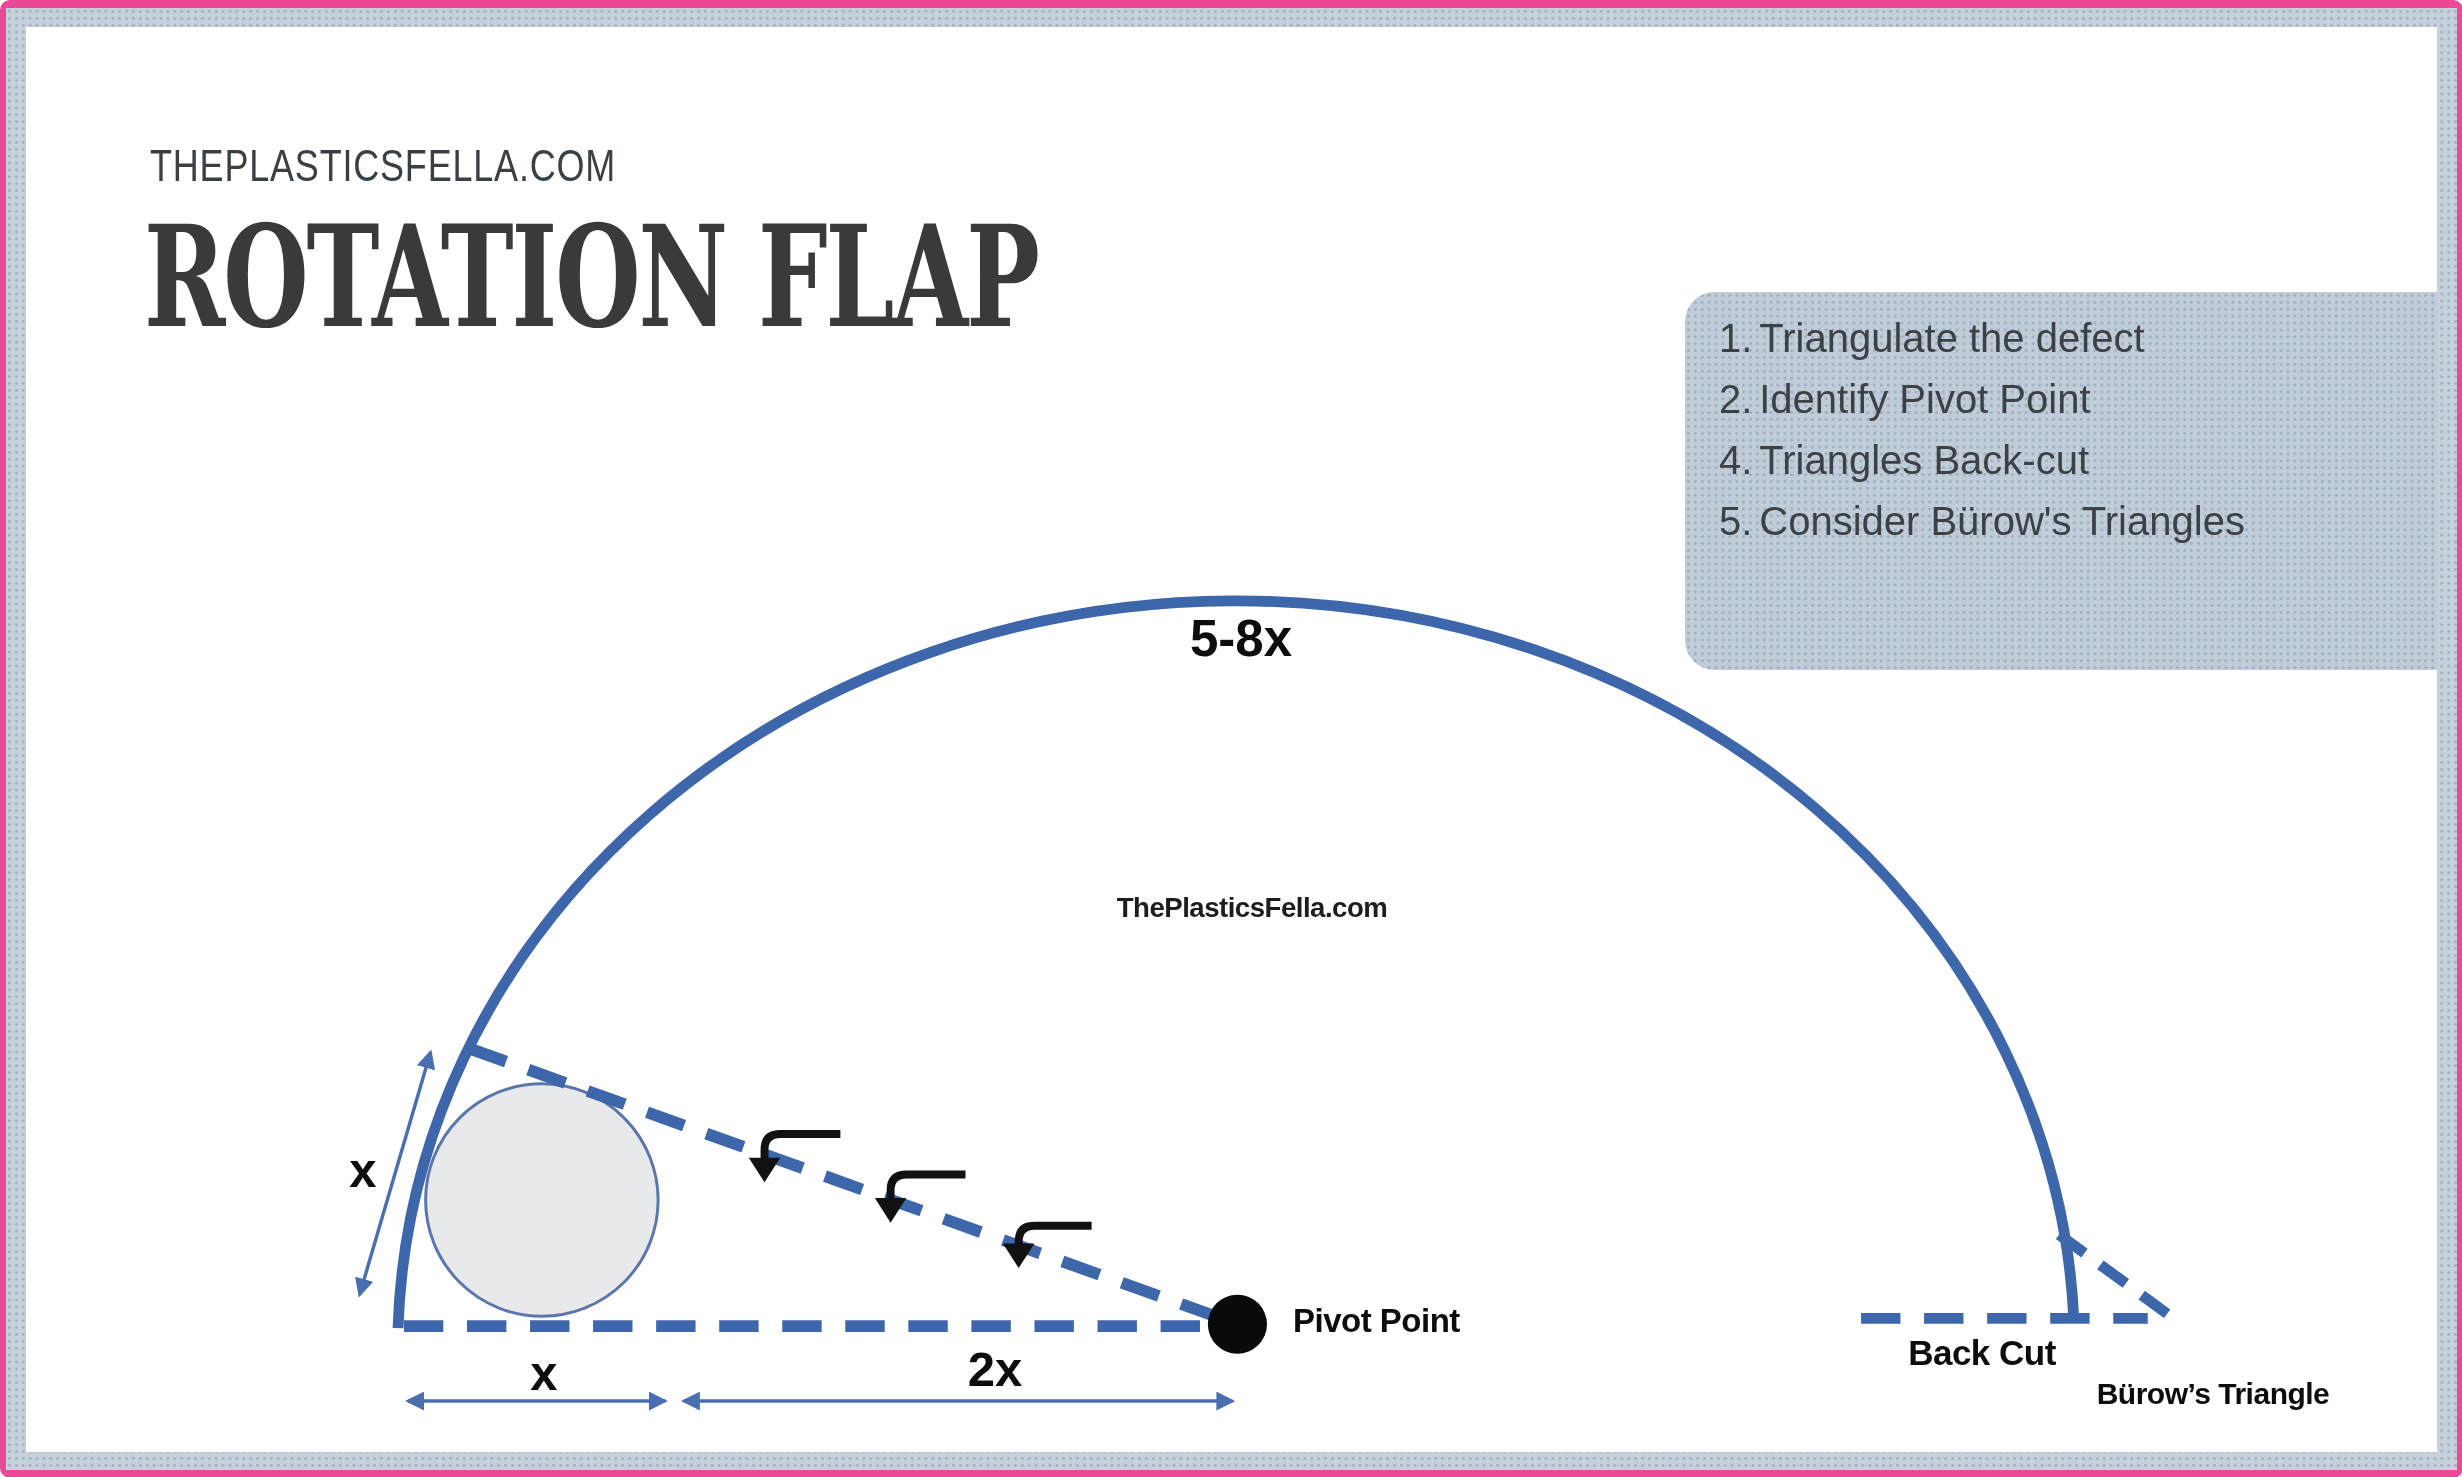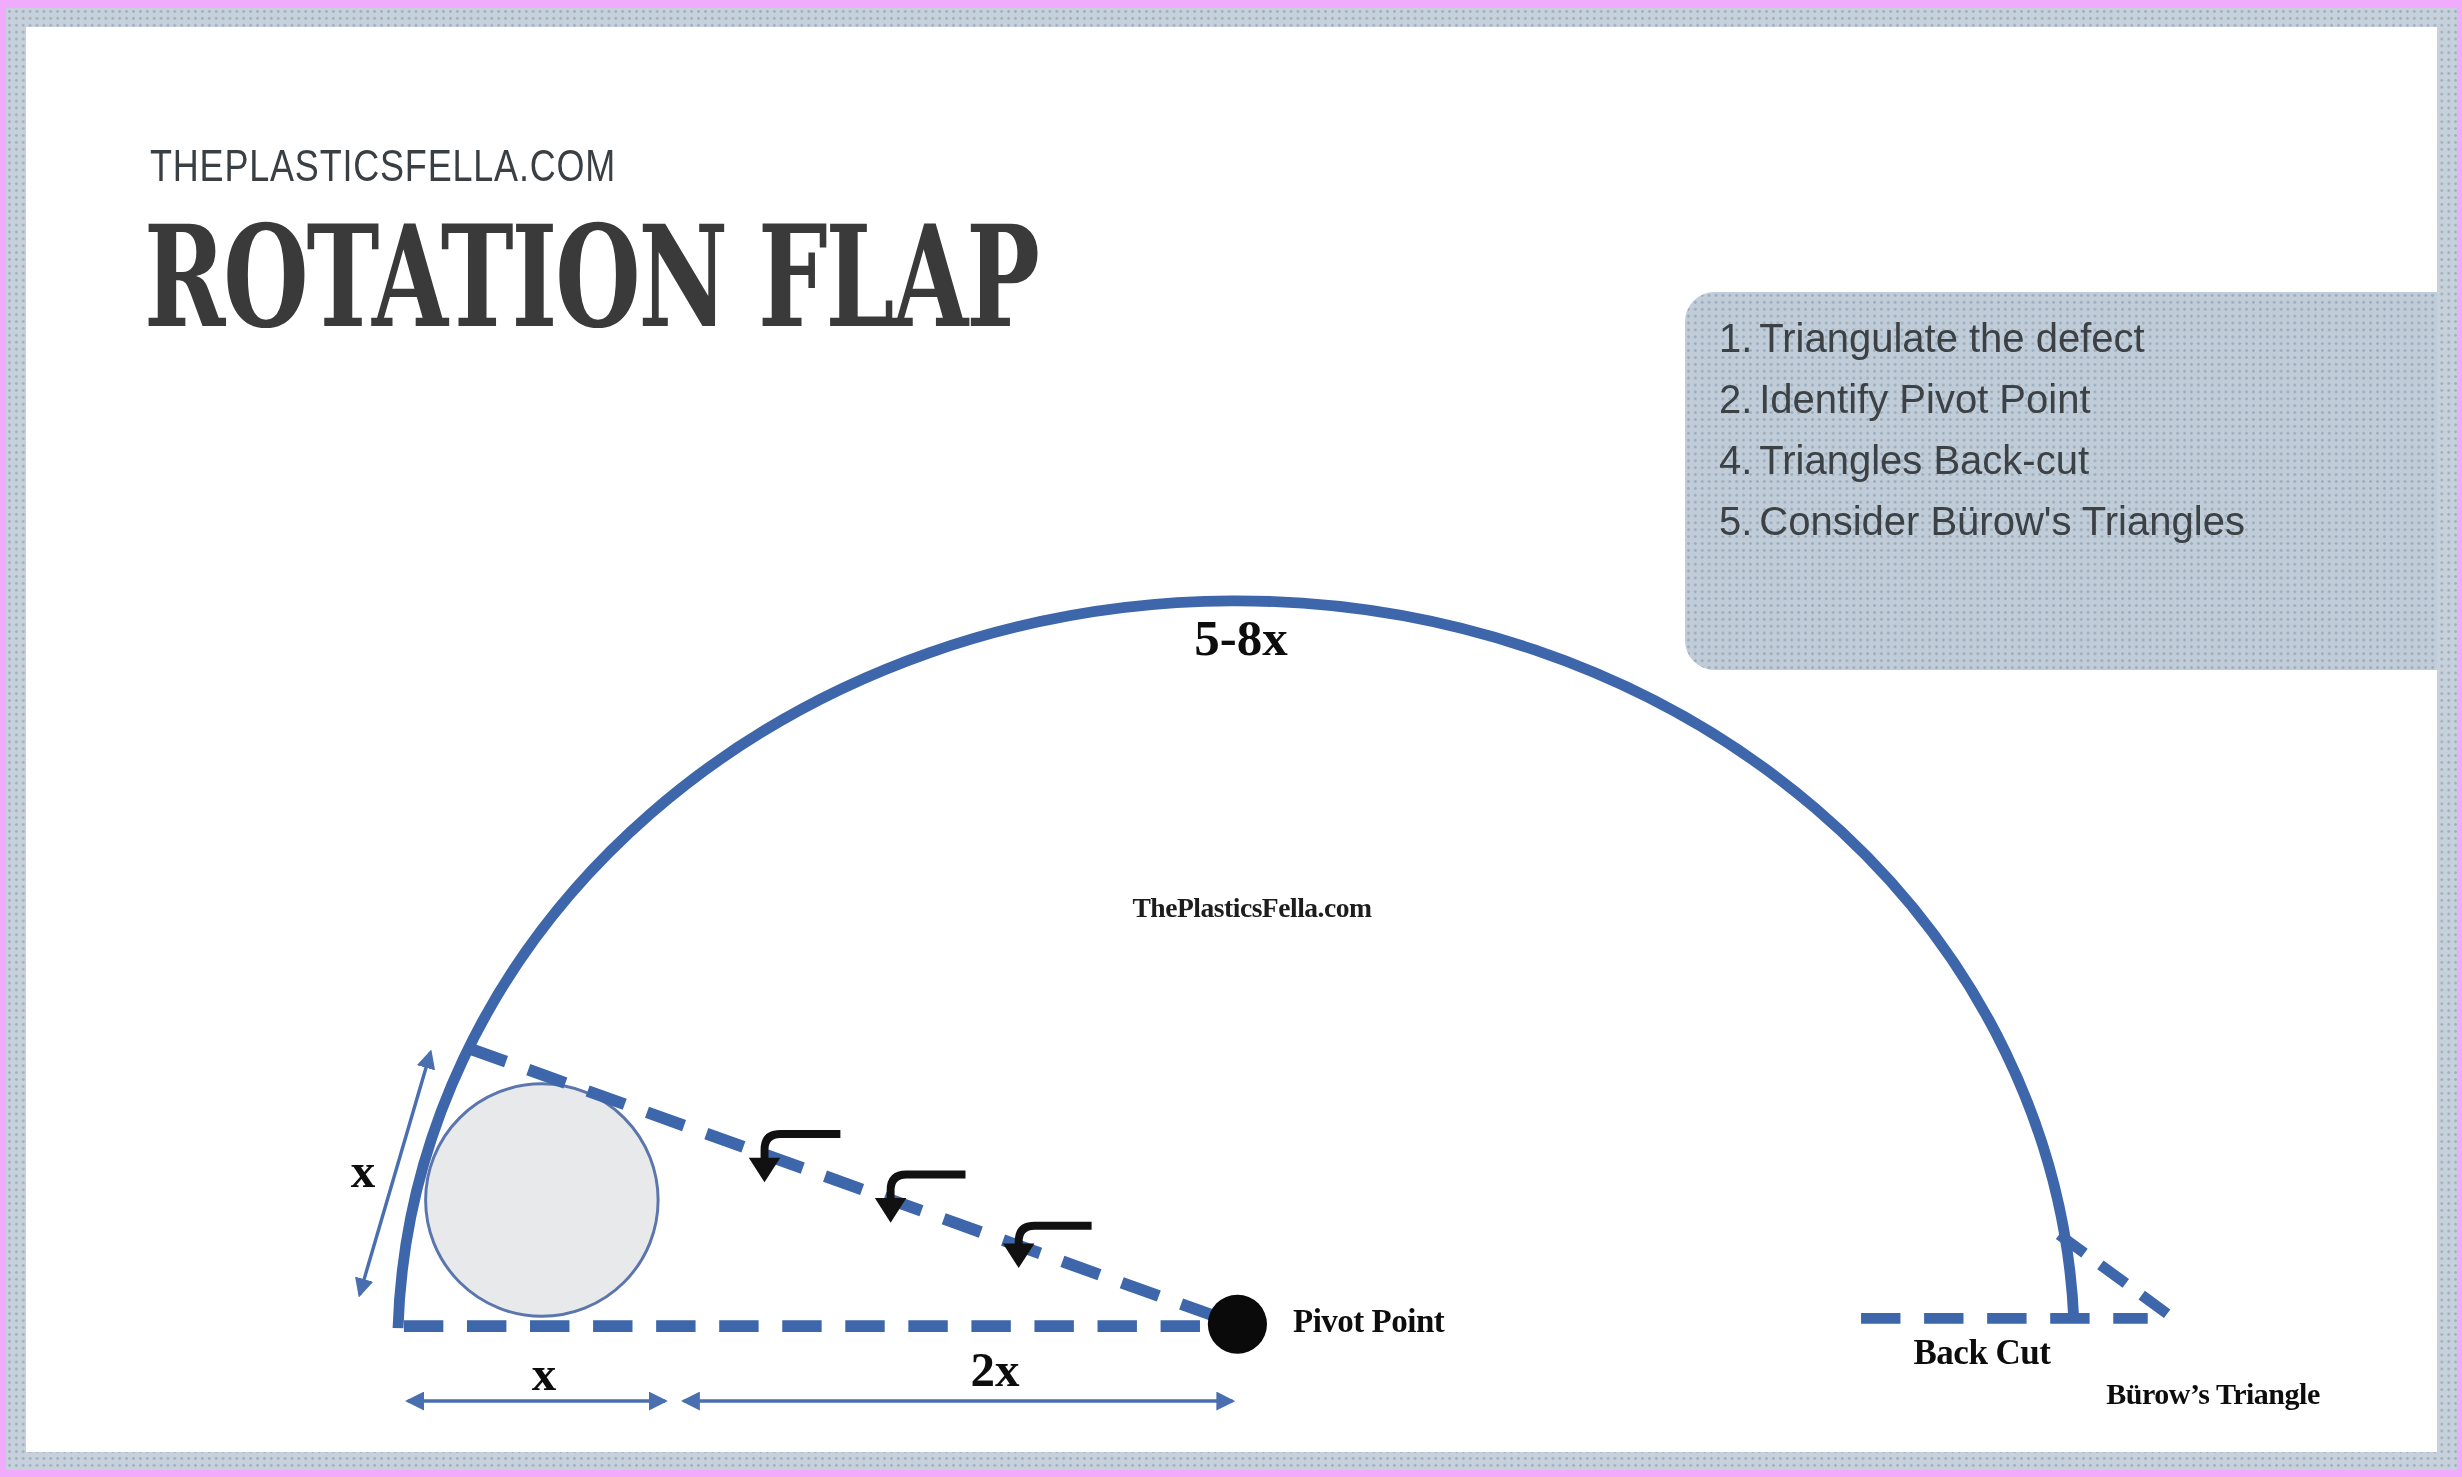--- a/index.html
+++ b/index.html
@@ -1,18 +1,19 @@
 <!DOCTYPE html>
 <html><head>
 <meta charset="utf-8">
 <style>
   html,body{margin:0;padding:0;background:#ffffff;}
   .canvas{
-    position:relative;width:2463px;height:1478px;overflow:hidden;background:#f0abfc;
+    position:relative;width:2463px;height:1478px;overflow:hidden;background:#ec4899;
     font-family:"Liberation Sans",sans-serif;
+    border-radius:10px;
   }
   
   .frame{
     position:absolute;left:5.9px;top:7.9px;right:5.9px;bottom:7.9px;
     background-color:#c7d1db;
     background-image:radial-gradient(rgba(108,132,158,.45) 1.2px,transparent 1.5px);
     background-size:6.9px 6.9px;
   }
   .inner{
     position:absolute;left:25.6px;top:26.6px;right:25.6px;bottom:25.6px;
@@ -37,21 +38,20 @@
     box-sizing:border-box;padding:15.8px 15.8px 0 34px;
   }
   .step{
     font-size:40px;line-height:61px;color:#3c4145;white-space:nowrap;
   }
   .step .num{margin-right:6.9px;}
   svg.diagram{position:absolute;left:0;top:0;width:2463px;height:1478px;}
   .lbl{
     position:absolute;color:#0d0d0d;white-space:nowrap;
     transform:translate(-50%,-50%);
-    font-family:Liberation Serif, serif;
   }
   .lbl.bold{font-weight:700;}
   .lbl.semi{font-weight:600;letter-spacing:-0.5px;}
   .lbl.left-align{transform:translate(0,-50%);}
   .arc-label   {left:1241px;top:638px; font-size:51px;}
   .xh-label    {left:363px; top:1170px;font-size:49px;}
   .xw-label    {left:544px; top:1373px;font-size:49px;}
   .twox-label  {left:995px;top:1369px;font-size:49px;text-align:center;}
   .pivot-label {left:1293px;top:1321px;font-size:33px;}
   .backcut-label{left:1982px;top:1353px;font-size:35px;}

